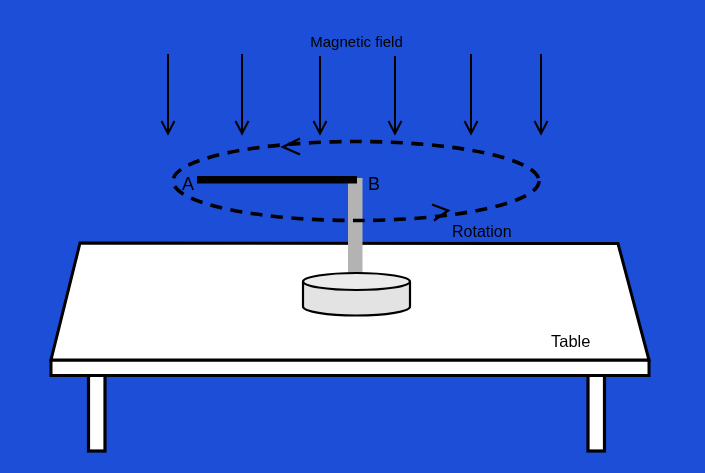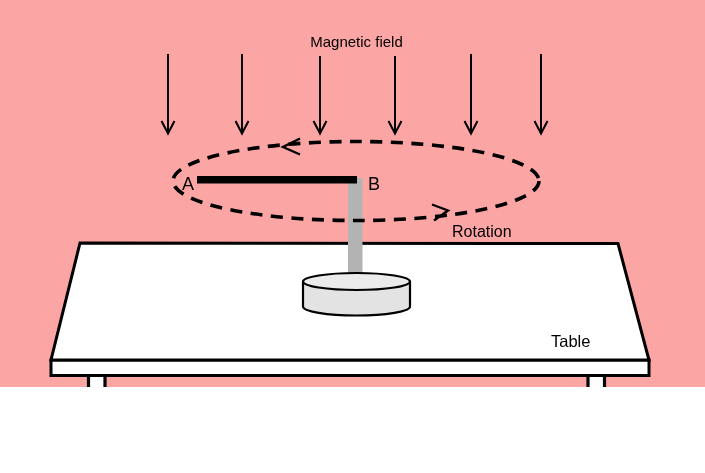--- a/index.html
+++ b/index.html
@@ -4,22 +4,22 @@
 <style>
   html, body {
     margin: 0;
     padding: 0;
     background: #ffffff;
     font-family: "Liberation Sans", sans-serif;
   }
   .stage {
     position: relative;
     width: 705px;
-    height: 387px;
-    background: #fca5a5;
+    height: 473px;
+    background: #1d4ed8;
     overflow: hidden;
   }
   svg text {
     font-family: "Liberation Sans", sans-serif;
     fill: #000000;
   }
   .lbl-field    { font-size: 15px; }
   .lbl-endpoint { font-size: 18px; }
   .lbl-rotation { font-size: 16px; }
   .lbl-table    { font-size: 16.5px; }

